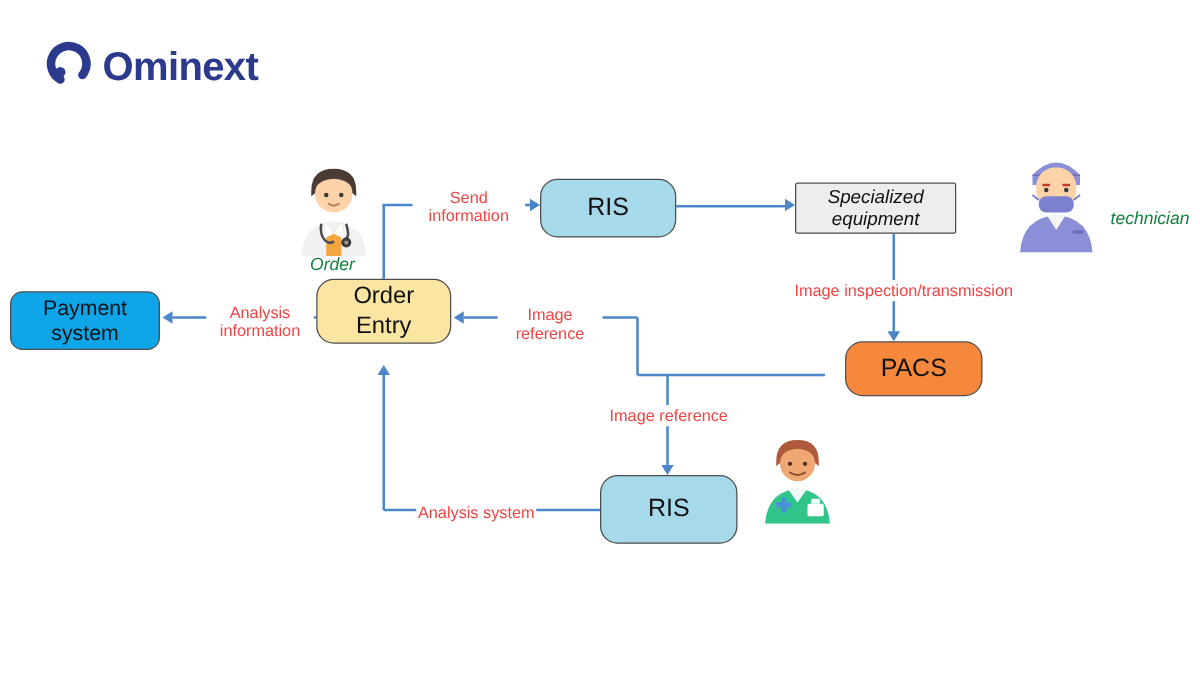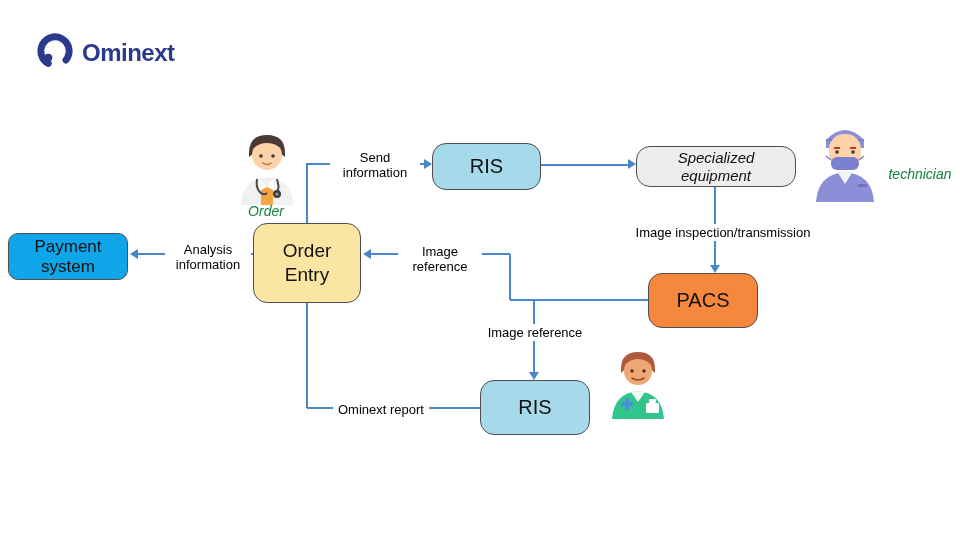--- a/index.html
+++ b/index.html
@@ -1,38 +1,38 @@
 <!DOCTYPE html>
 <html><head>
 <meta charset="utf-8">
 <style>
   html,body{margin:0;padding:0;background:#fff;}
   .stage{position:relative;width:960px;height:540px;background:#fff;overflow:hidden;
          font-family:"Liberation Sans", sans-serif;}
   
   .logo{position:absolute;left:34px;top:30px;display:flex;align-items:center;gap:6px;}
-  .logo-text{font-size:24px;font-weight:bold;color:#2b3a8c;letter-spacing:-0.5px;}
+  .logo-text{font-size:32px;font-weight:bold;color:#2b3a8c;letter-spacing:-0.5px;}
   
   .node{position:absolute;border:1.5px solid #4e4e4e;display:flex;align-items:center;
         justify-content:center;text-align:center;color:#111;box-sizing:border-box;}
   .n-payment{left:8px;top:233px;width:120px;height:47px;border-radius:10px;font-size:17px;line-height:20px;}
-  .n-order{left:253px;top:223px;width:108px;height:80px;border-radius:14px;font-size:19px;line-height:24px;padding:0 18px;}
+  .n-order{left:253px;top:223px;width:108px;height:52px;border-radius:14px;font-size:19px;line-height:24px;padding:0 18px;}
   .n-ris1{left:432px;top:143px;width:109px;height:47px;border-radius:14px;font-size:20px;}
-  .n-equip{left:636px;top:146px;width:160px;height:41px;border-radius:14px;font-size:15px;line-height:18px;font-style:italic;}
-  .n-pacs{left:648px;top:273px;width:110px;height:55px;border-radius:14px;font-size:20px;text-align:right;}
+  .n-equip{left:636px;top:146px;width:129px;height:41px;border-radius:2px;font-size:15px;line-height:18px;font-style:italic;}
+  .n-pacs{left:676px;top:273px;width:110px;height:44px;border-radius:14px;font-size:20px;text-align:right;}
   .n-ris2{left:480px;top:380px;width:110px;height:55px;border-radius:14px;font-size:20px;}
   
   .seg{position:absolute;background:#4a86c8;}
   .arrow{position:absolute;width:0;height:0;}
   .arrow-right{border-top:5px solid transparent;border-bottom:5px solid transparent;border-left:8px solid #4a86c8;}
   .arrow-left{border-top:5px solid transparent;border-bottom:5px solid transparent;border-right:8px solid #4a86c8;}
   .arrow-down{border-left:5px solid transparent;border-right:5px solid transparent;border-top:8px solid #4a86c8;}
   .arrow-up{border-left:5px solid transparent;border-right:5px solid transparent;border-bottom:8px solid #4a86c8;}
   
-  .elabel{position:absolute;background:#fff;color:#000000;font-size:13px;line-height:15px;
+  .elabel{position:absolute;background:#fff;color:#ef4444;font-size:13px;line-height:15px;
           text-align:center;padding:1px 0;}
   .nowrap{white-space:nowrap;}
   
   .alabel{position:absolute;color:#15803d;font-size:14px;font-style:italic;text-align:center;line-height:16px;}
   .avatar{position:absolute;}
 </style>
 </head>
 <body>
 
 <div class="stage">
@@ -69,21 +69,21 @@
   <div class="seg" style="left:306px;top:300px;width:2px;height:108px;"></div>
   <div class="arrow arrow-up" style="left:302px;top:292px;"></div>
 
   <div class="seg" style="left:138px;top:253px;width:115px;height:2px;"></div>
   <div class="arrow arrow-left" style="left:130px;top:249px;"></div>
 
   <div class="elabel" style="left:330px;top:149px;width:90px;">Send information</div>
   <div class="elabel nowrap" style="left:628px;top:224px;width:190px;">Image inspection/transmission</div>
   <div class="elabel" style="left:398px;top:243px;width:84px;">Image reference</div>
   <div class="elabel nowrap" style="left:483px;top:324px;width:104px;">Image reference</div>
-  <div class="elabel nowrap" style="left:333px;top:401px;width:96px;">Ominext report</div>
+  <div class="elabel nowrap" style="left:333px;top:401px;width:96px;">Analysis system</div>
   <div class="elabel" style="left:165px;top:241px;width:86px;">Analysis information</div>
 
   <div class="node n-payment" style="background-color: #0ea5e9;">
     <span>Payment system</span>
   </div>
   <div class="node n-order" style="background-color: rgb(251, 229, 163);">
     <span>Order Entry</span>
   </div>
   <div class="node n-ris1" style="background-color: rgb(166, 217, 234);">
     <span>RIS</span>

